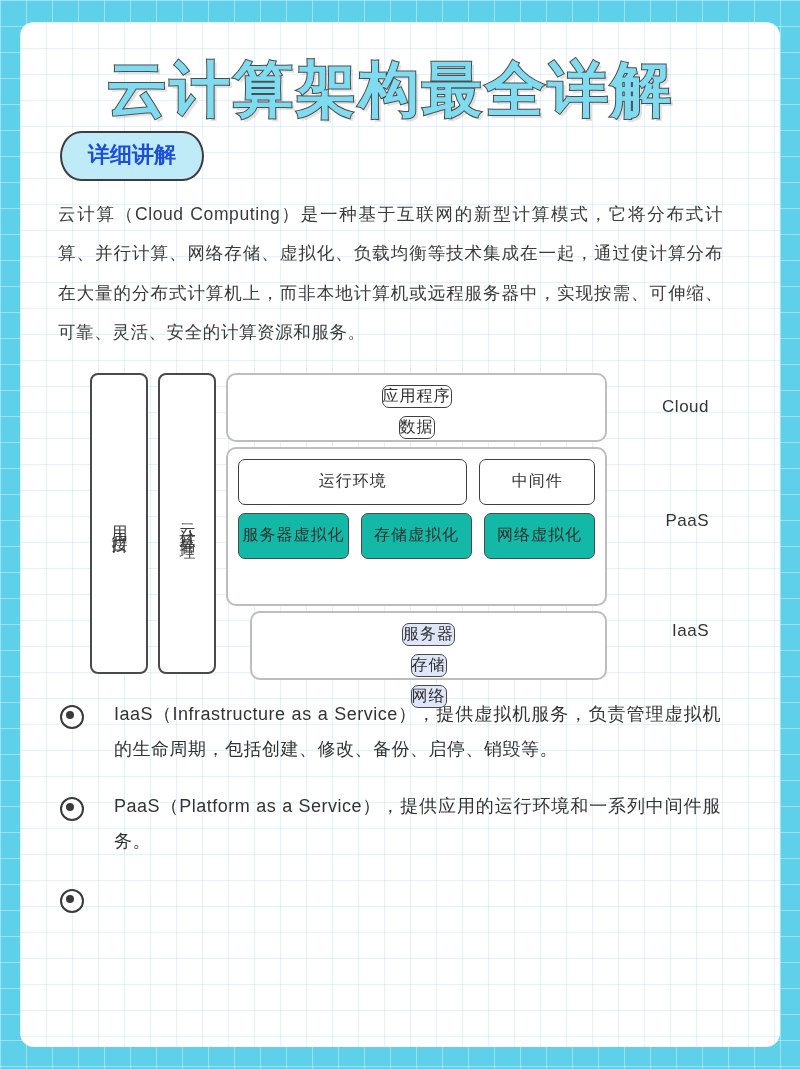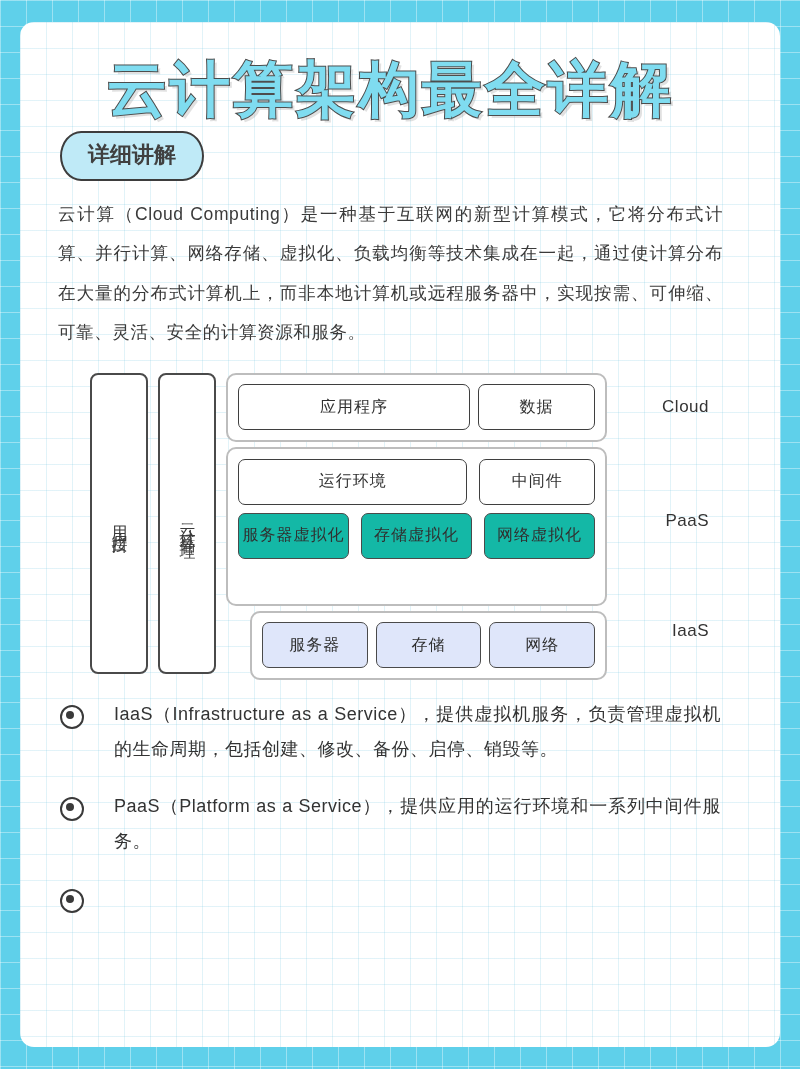--- a/index.html
+++ b/index.html
@@ -54,21 +54,21 @@
   
   .badge-wrap {
     margin: 6px 0 14px 6px;
   }
   .badge {
     display: inline-block;
     position: relative;
     padding: 7px 26px 9px 26px;
     font-size: 22px;
     font-weight: bold;
-    color: #404040;
+    color: #1d4ed8;
     border: 2px solid #3d3d3d;
     border-radius: 22px 22px 22px 22px / 26px 26px 26px 26px;
     background: #bfeaf7;
   }
   
   .para {
     font-size: 17.5px;
     line-height: 2.25;
     color: #3a3a3a;
     letter-spacing: 0.6px;
@@ -110,20 +110,21 @@
     top: 0;
   }
   .layer {
     box-sizing: border-box;
     border: 2px solid #bdbdbd;
     border-radius: 10px;
     background: #fff;
     padding: 10px;
     display: flex;
     gap: 8px;
+    flex-direction: column;
   }
   #layer-saas { height: 69px; align-items: center; }
   #layer-paas { height: 159px; margin-top: 5px; flex-direction: column; gap: 8px; }
   #layer-iaas { height: 69px; margin-top: 5px; align-items: center; margin-left: 24px; }
 
   .row { display: flex; gap: 12px; width: 100%; }
   .box {
     box-sizing: border-box;
     border: 1.5px solid #3f3f3f;
     border-radius: 7px;

